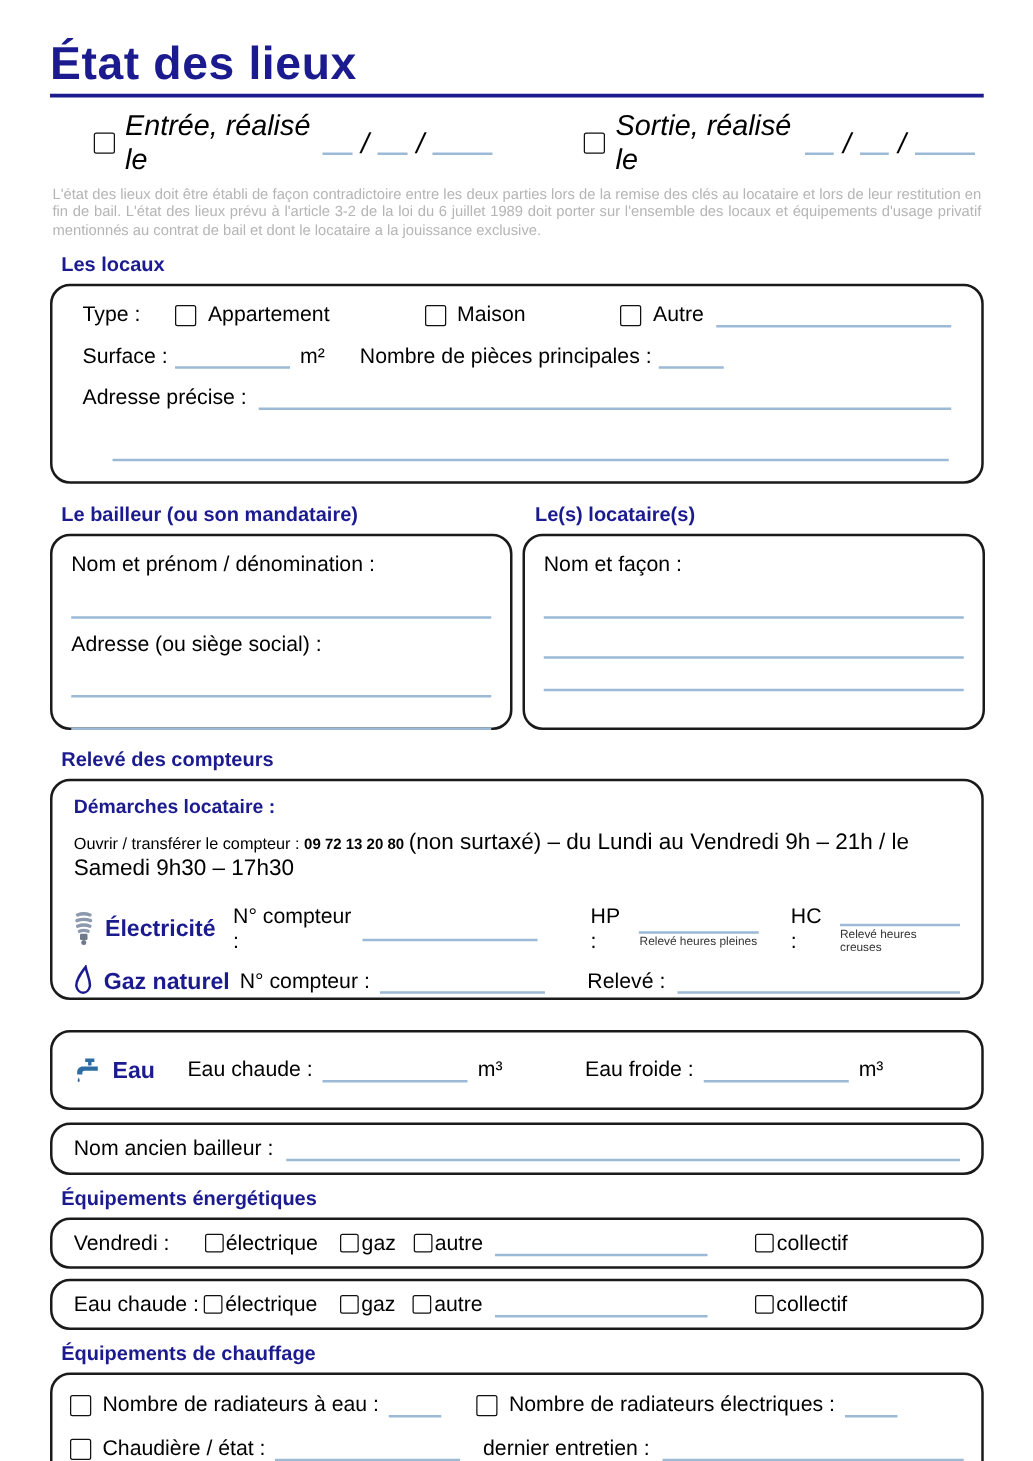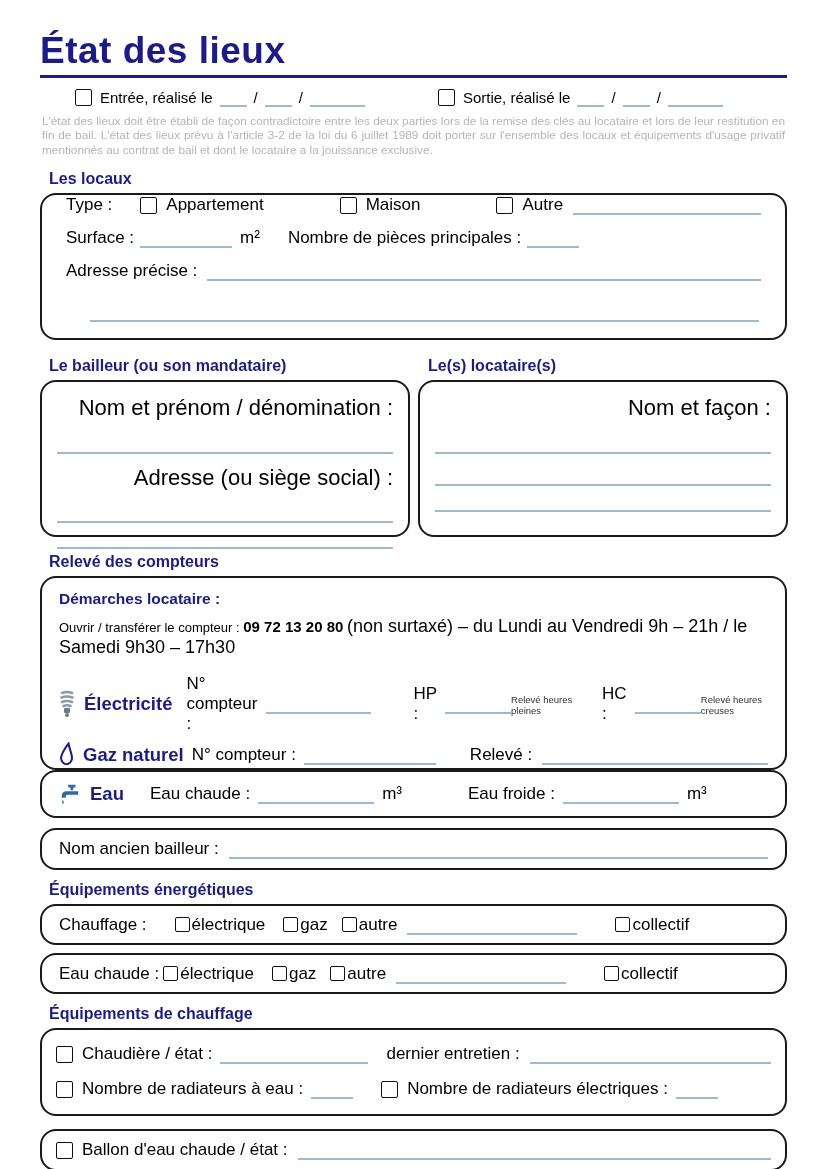--- a/index.html
+++ b/index.html
@@ -8,21 +8,21 @@
     width: 826px; height: 1169px; overflow: hidden;
     font-family: "Liberation Sans", sans-serif; color: #000;
   }
   .page { padding: 30px 39px 0 40px; }
 
   
   .title { color: #1b1b8f; font-size: 37px; font-weight: bold; letter-spacing: 0.5px; }
   .title-rule { border: none; border-top: 3px solid #1b1b8f; margin-top: 3px; }
 
   
-  .date-row { display: flex; align-items: center; margin: 9px 0 7px 35px; font-size: 15px; }
+  .date-row { display: flex; align-items: center; margin: 9px 0 7px 35px; font-size: 23px; font-style: italic; }
   .date-group { display: flex; align-items: center; }
   .date-group + .date-group { margin-left: 66px; }
   .cb { display: inline-block; width: 17px; height: 17px; border: 1.6px solid #111;
         border-radius: 2px; background: #fff; flex: none; }
   .cb.small { width: 15px; height: 15px; }
   .date-group .cb { margin-right: 8px; }
   .blank { display: inline-block; border-bottom: 2px solid #9cb9d6; height: 20px; }
   .date-blank { width: 27px; margin: 0 7px; }
   .date-blank.year { width: 55px; }
 
@@ -30,49 +30,49 @@
   .intro { color: #b5b5b5; font-size: 11.8px; line-height: 1.22; text-align: justify; margin: 2px 2px 0 2px; }
 
   
   .sec-h { color: #1b1b8f; font-weight: bold; font-size: 16px; margin: 13px 0 5px 9px; }
 
   
   .box { border: 2px solid #1a1a1a; border-radius: 16px; background: #fff; }
   .row { display: flex; align-items: center; font-size: 17px; }
 
   
-  .locaux-box { padding: 0 24px 16px 24px; }
+  .locaux-box { padding: 13px 24px 16px 24px; }
   .locaux-box .row + .row { margin-top: 13px; }
   .opt { display: flex; align-items: center; }
   .opt .cb { margin-right: 9px; }
   .flex-blank { flex: 1; }
 
   
   .two-col-heads { display: flex; margin-top: 17px; }
   .two-col-heads .sec-h { margin: 0 0 5px 9px; }
   .two-col-heads .sec-h:first-child { width: 370px; flex: none; }
   .two-col { display: flex; gap: 8px; }
   .party-box { width: 370px; flex: none; padding: 13px 15px 14px 15px; height: 157px; }
-  .party-box .lbl { font-size: 22px; text-align: right; }
+  .party-box .lbl { font-size: 17px; }
   .party-box .line { border-bottom: 2px solid #9cb9d6; }
 
   
   .compteur-box { padding: 12px 17px 0 17px; }
   .demarches { color: #1b1b8f; font-weight: bold; font-size: 15.5px; }
   .phone-line { margin-top: 8px; font-size: 13px; }
-  .phone-line .phone { font-weight: bold; font-size: 15px; }
+  .phone-line .phone { font-weight: bold; font-size: 12px; }
   .phone-line .suffix { font-size: 18px; }
   .meter-row { display: flex; align-items: center; font-size: 17px; margin-top: 16px; }
   .meter-name { color: #1b1b8f; font-weight: bold; font-size: 18.5px; margin: 0 14px 0 9px; }
-  .fieldcap { display: inline-flex; flex-direction: row; align-items: center; }
+  .fieldcap { display: inline-flex; flex-direction: column; align-items: center; }
   .fieldcap .caption { font-size: 9.5px; color: #333; margin-top: 1px; }
   .icon { flex: none; display: inline-flex; align-items: center; justify-content: center; }
 
   
-  .eau-box { padding: 8px 17px; margin-top: 0; height: 48px; text-align: center; }
+  .eau-box { padding: 8px 17px; margin-top: 24px; height: 64px; text-align: center; }
   .occupant-box { padding: 8px 17px; margin-top: 10px; height: 42px; }
 
   
   .energy-box { padding: 7px 17px; margin-top: 5px; height: 41px; }
   .energy-box .opt .cb { margin-right: 2px; }
 
   
   .equip-box { padding: 14px 14px 15px 14px; margin-top: 4px; }
   .equip-box .row + .row { margin-top: 15px; }
   .equip-box .cb { margin-right: 9px; }
@@ -239,21 +239,21 @@
     <span style="margin-left:8px">m³</span>
   </div>
 
   <div class="box occupant-box row">
     <span>Nom ancien bailleur :</span>
     <span class="blank flex-blank" style="margin-left:10px"></span>
   </div>
 
   <div class="sec-h" style="margin-top:11px">Équipements énergétiques</div>
   <div class="box energy-box row">
-    <span>Chauffage :</span>
+    <span>Vendredi :</span>
     <span class="gap28"></span>
     <span class="opt">
       <span class="cb small"></span>
       <span>électrique</span>
     </span>
     <span class="gap18"></span>
     <span class="opt">
       <span class="cb small"></span>
       <span>gaz</span>
     </span>
@@ -288,36 +288,36 @@
     <span class="blank" style="width:170px; margin-left:10px"></span>
     <span class="gap38"></span>
     <span class="opt">
       <span class="cb small"></span>
       <span>collectif</span>
     </span>
   </div>
 
   <div class="sec-h" style="margin-top:11px">Équipements de chauffage</div>
   <div class="box equip-box">
+    <div class="row">
+      <span class="cb"></span>
+      <span>Nombre de radiateurs à eau :</span>
+      <span class="blank" style="width:42px; margin-left:8px"></span>
+      <span class="gap28"></span>
+      <span class="cb"></span>
+      <span>Nombre de radiateurs électriques :</span>
+      <span class="blank" style="width:42px; margin-left:8px"></span>
+    </div>
     <div class="row">
       <span class="cb"></span>
       <span>Chaudière / état :</span>
       <span class="blank" style="width:148px; margin-left:8px"></span>
       <span style="margin-left:18px">dernier entretien :</span>
       <span class="blank flex-blank" style="margin-left:10px"></span>
     </div>
-    <div class="row">
-      <span class="cb"></span>
-      <span>Nombre de radiateurs à eau :</span>
-      <span class="blank" style="width:42px; margin-left:8px"></span>
-      <span class="gap28"></span>
-      <span class="cb"></span>
-      <span>Nombre de radiateurs électriques :</span>
-      <span class="blank" style="width:42px; margin-left:8px"></span>
-    </div>
   </div>
   <div class="box ballon-box row">
     <span class="cb" style="margin-right:9px"></span>
     <span>Ballon d'eau chaude / état :</span>
     <span class="blank flex-blank" style="margin-left:10px"></span>
   </div>
 
 </div>
 
 </body></html>

